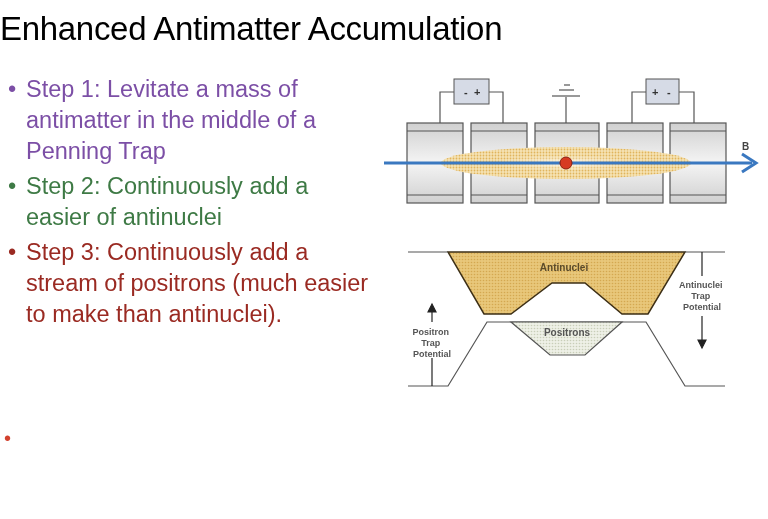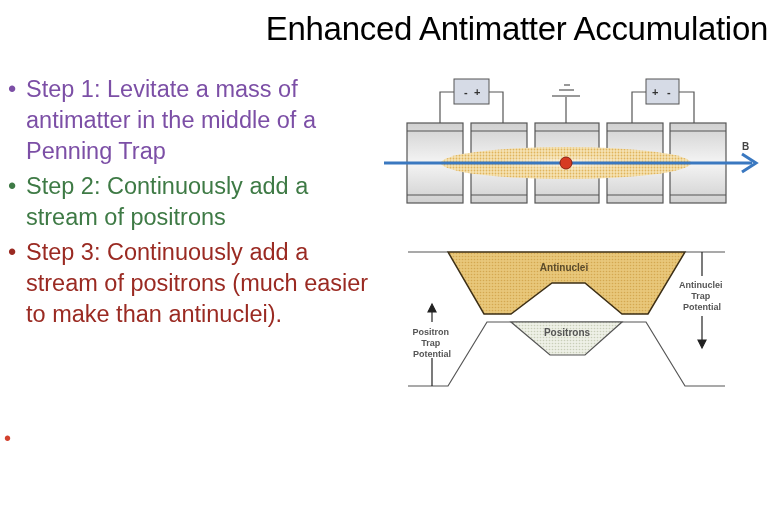--- a/index.html
+++ b/index.html
@@ -1,21 +1,21 @@
 <!DOCTYPE html>
 <html><head>
 <meta charset="utf-8">
 <style>
   html, body { margin: 0; padding: 0; }
   body {
     width: 768px; height: 519px; background: #ffffff; position: relative; overflow: hidden;
     font-family: "Liberation Sans", sans-serif;
   }
   .title {
-    position: absolute; left: 0; top: 10px; width: 768px; text-align: right;
+    position: absolute; left: 0; top: 10px; width: 768px; text-align: left;
     font-size: 33px; color: #000000; letter-spacing: -0.3px;
   }
   .bullets { position: absolute; left: 8px; top: 74px; width: 370px; }
   .bullet { position: relative; padding-left: 18px; font-size: 23.5px; line-height: 31px; margin-bottom: 4px; }
   .bullet .dot { position: absolute; left: 0; top: 0; }
   .b1 { color: #7c4fa6; }
   .b2 { color: #3e7a45; }
   .b3 { color: #9a2a22; }
   .problem {
     position: absolute; left: 4px; top: 424px; width: 760px; color: #d2412e;
@@ -29,21 +29,21 @@
 
 <div class="title">Enhanced Antimatter Accumulation</div>
 
 <div class="bullets">
   <div class="bullet b1">
     <span class="dot">•</span>
     <span>Step 1: Levitate a mass of antimatter in the middle of a Penning Trap</span>
   </div>
   <div class="bullet b2">
     <span class="dot">•</span>
-    <span>Step 2: Continuously add a stream of positrons</span>
+    <span>Step 2: Continuously add a easier of antinuclei</span>
   </div>
   <div class="bullet b3">
     <span class="dot">•</span>
     <span>Step 3: Continuously add a stream of positrons (much easier to make than antinuclei).</span>
   </div>
 </div>
 
 <svg style="position:absolute;left:380px;top:70px;" width="388" height="150" viewBox="0 0 388 150">
   <defs>
     <pattern id="dots" width="3" height="3" patternUnits="userSpaceOnUse">

